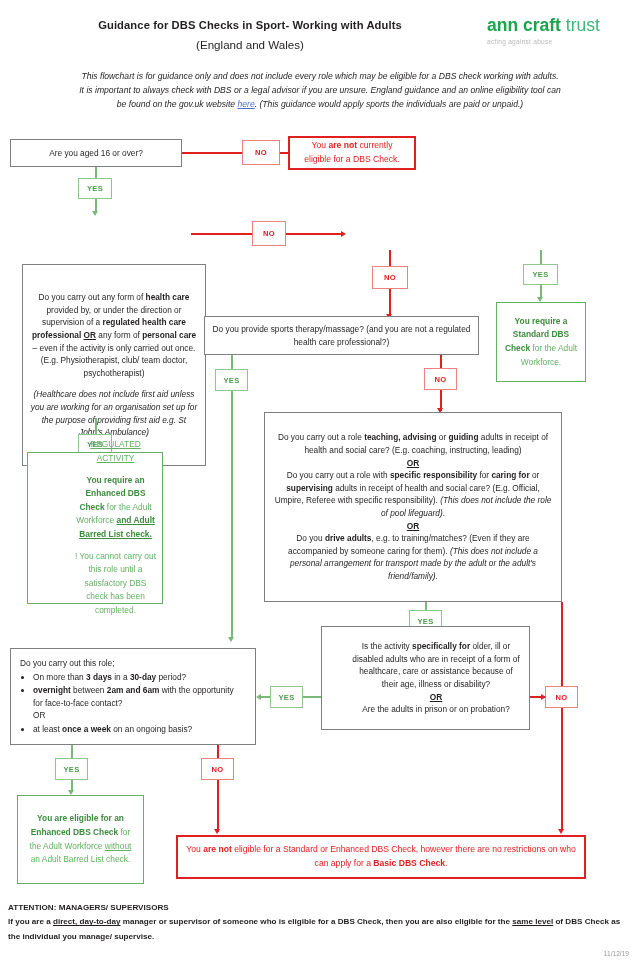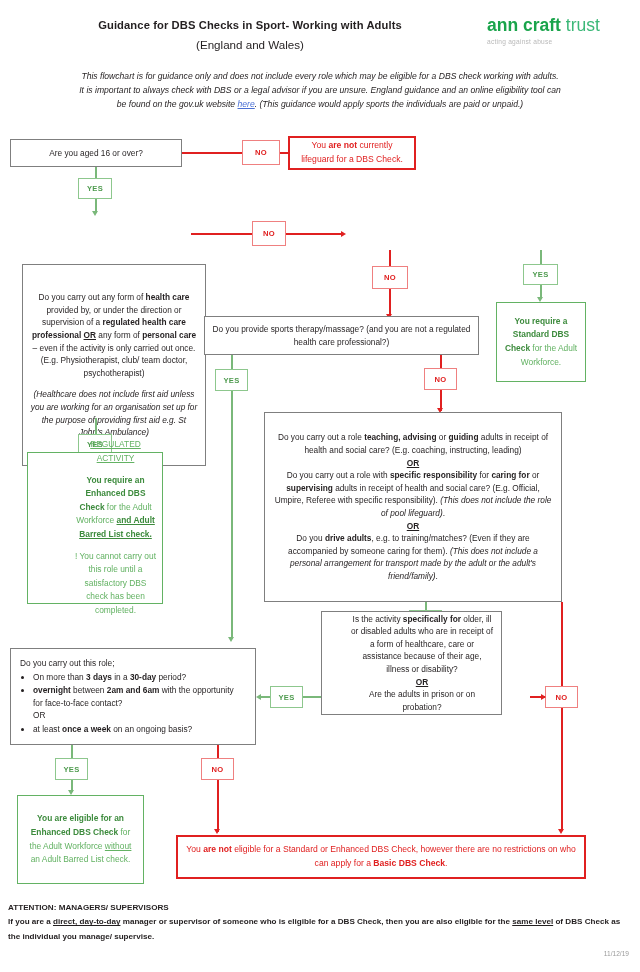--- a/index.html
+++ b/index.html
@@ -122,21 +122,21 @@
   </div>
 
   <div class="ln lnh r" style="left:182px;top:152px;width:60px;"></div>
   <div class="badge no" style="left:242px;top:140px;width:38px;height:25px;">
       <span>NO</span>
     </div>
   <div class="ln lnh r" style="left:280px;top:152px;width:60px;"></div>
   <div class="arr arr-lr r-right" style="left:340px;top:149.5px;"></div>
 
   <div class="node out-red" style="left:288px;top:136px;width:128px;height:34px;">
-    <div><span>You </span><b>are not</b><span> currently lifeguard for a DBS Check.</span></div>
+    <div><span>You </span><b>are not</b><span> currently eligible for a DBS Check.</span></div>
   </div>
 
   <div class="ln lnv g" style="left:95px;top:167px;width:1.6px;height:11px;"></div>
   <div class="badge yes" style="left:78px;top:178px;width:34px;height:21px;">
       <span>YES</span>
     </div>
   <div class="ln lnv g" style="left:95px;top:199px;width:1.6px;height:14px;"></div>
   <div class="arr arr-d g" style="left:91.5px;top:211px;"></div>
 
   <div class="node q" style="left:22px;top:216px;width:184px;height:202px;margin-top:48px;">
@@ -232,21 +232,21 @@
 
   <div class="node q qlist" style="left:10px;top:648px;width:246px;height:97px;">
     <div>Do you carry out this role;</div>
     <ul>
       <li><span>On more than </span><b>3 days</b><span> in a </span><b>30-day</b><span> period?</span></li>
       <li><b>overnight</b><span> between </span><b>2am and 6am</b><span> with the opportunity for face-to-face contact?</span><br><span>OR</span></li>
       <li><span>at least </span><b>once a week</b><span> on an ongoing basis?</span></li>
     </ul>
   </div>
 
-  <div class="node q" style="left:321px;top:611px;width:181px;height:104px;padding-left:28px;">
+  <div class="node q" style="left:321px;top:626px;width:209px;height:104px;padding-left:28px;">
     <div>
       <div><span>Is the activity </span><b>specifically for</b><span> older, ill or disabled adults who are in receipt of a form of healthcare, care or assistance because of their age, illness or disability?</span></div>
       <div><b><u>OR</u></b></div>
       <div>Are the adults in prison or on probation?</div>
     </div>
   </div>
 
   <div class="ln lnh g" style="left:303px;top:696px;width:18px;"></div>
   <div class="badge yes" style="left:270px;top:686px;width:33px;height:22px;">
       <span>YES</span>

